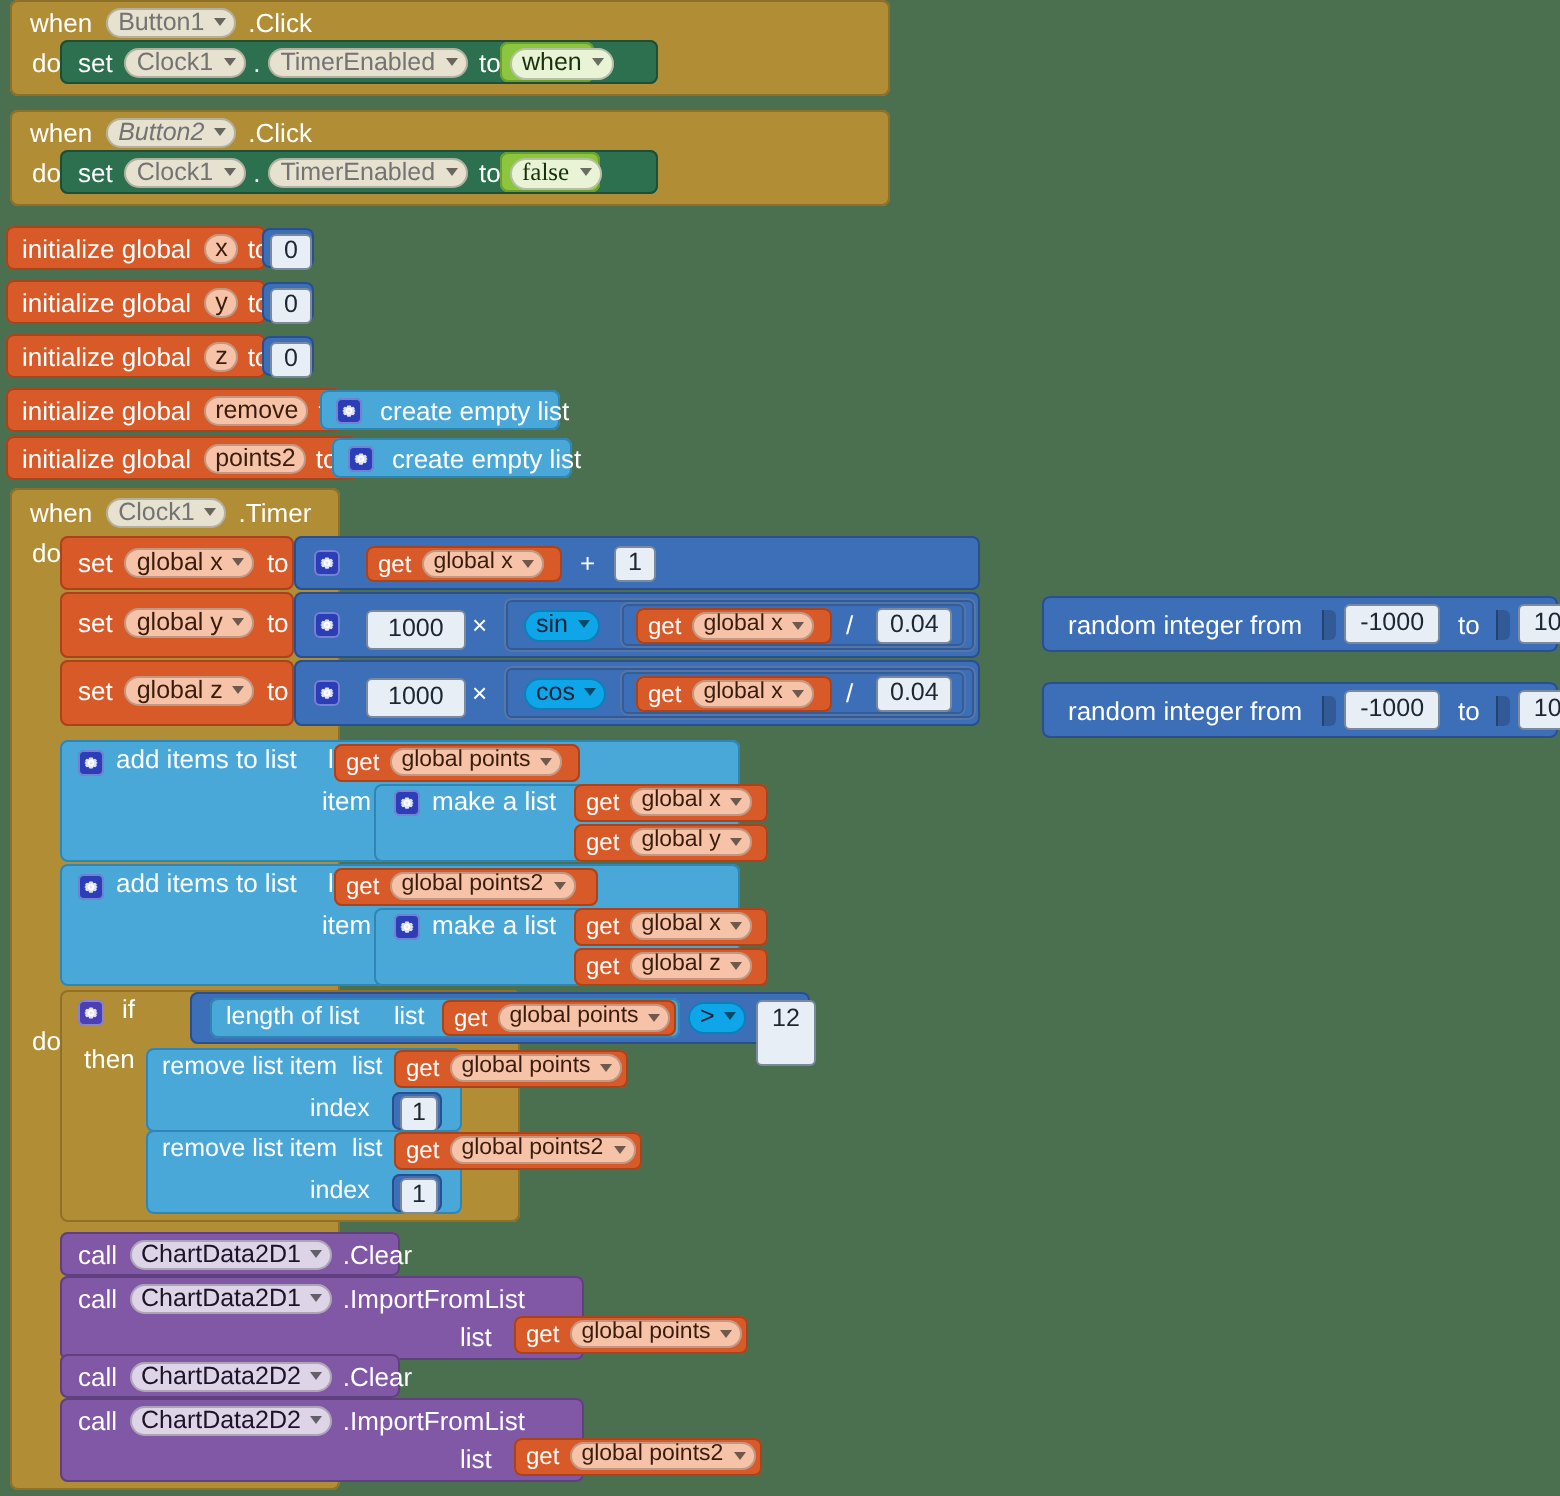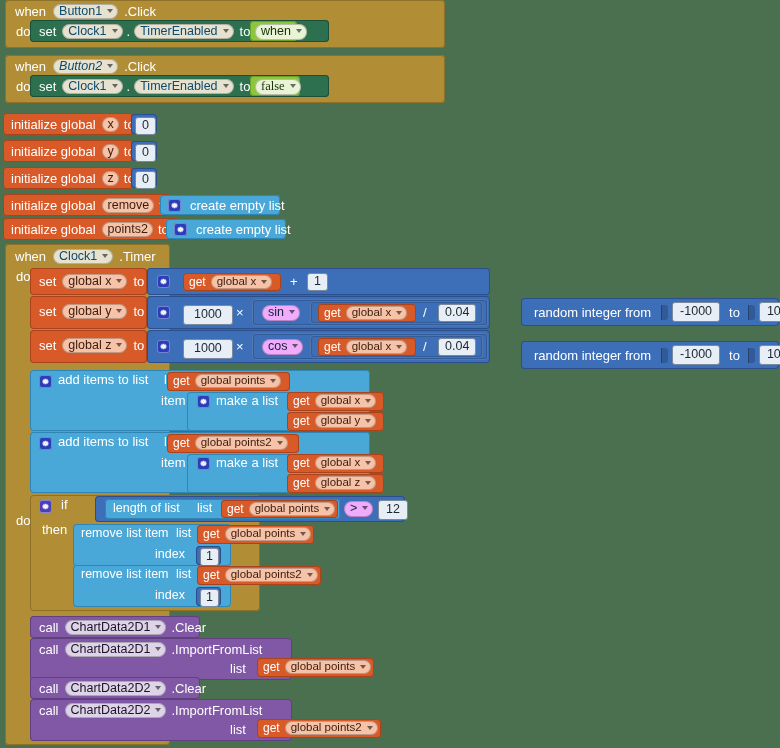--- a/index.html
+++ b/index.html
@@ -56,24 +56,24 @@
   
   .c-event{background:#b18e35;box-shadow:inset 0 0 0 1px #8f7028;}           
   .c-ctrl {background:#b18e35;box-shadow:inset 0 0 0 1px #8f7028;}
   .c-green{background:#2c7050;box-shadow:inset 0 0 0 1px #1d4e37;}           
   .c-logic{background:#8cc63f;box-shadow:inset 0 0 0 1px #6c9e2b;}           
   .c-var  {background:#d95a29;box-shadow:inset 0 0 0 1px #a8431c;}           
   .c-math {background:#3d6eb8;box-shadow:inset 0 0 0 1px #2a4f8c;}           
   .c-list {background:#4aa8d8;box-shadow:inset 0 0 0 1px #2f86b5;}           
   .c-call {background:#8058a5;box-shadow:inset 0 0 0 1px #614080;}           
 
-  .f-comp {background:#e6e2cf;color:#0c4a6e;}                                 
+  .f-comp {background:#e6e2cf;color:#737373;}                                 
   .f-var  {background:#f6c3a8;color:#3a1c0c;}                                 
   .f-logic{background:#e9f4d6;color:#18300a;}
-  .f-math {background:#f0abfc;color:#142238;}
+  .f-math {background:#0ea5e9;color:#142238;}
   .f-call {background:#ddd4e8;color:#1d1328;}
 </style>
 </head>
 <body style="background: rgb(74, 112, 80);">
 
 <div class="canvas">
 
   <div class="blk c-event" style="left:5px;top:0px;width:440px;height:48px;">
     <div class="row" style="position:absolute;left:10px;top:3px;height:17px;">
       <span class="lbl">when</span>
@@ -495,21 +495,21 @@
             <span class="txt" style="font-size:11.5px;">global points</span>
               <i class="caret"></i>
           </span>
         </div>
       </div>
     </div>
     <span class="field f-math" style="position:absolute;left:249px;top:5px;">
       <span class="txt">&gt;</span>
         <i class="caret"></i>
     </span>
-    <span class="numfield" style="position:absolute;left:283px;top:4px;padding:2px 7px 3px;">12</span>
+    <span class="numfield" style="position:absolute;left:283px;top:4px;padding:2px 7px 16px;">12</span>
   </div>
 
   <div class="blk c-list" style="left:73px;top:524px;width:158px;height:42px;">
     <span class="lbl" style="position:absolute;left:8px;top:3px;font-size:12.5px;">remove list item</span>
     <span class="lbl" style="position:absolute;left:103px;top:3px;font-size:12.5px;">list</span>
     <span class="lbl" style="position:absolute;left:82px;top:24px;font-size:12.5px;">index</span>
   </div>
   <div class="blk c-var" style="left:197px;top:525px;width:117px;height:19px;">
     <div class="row" style="position:absolute;left:6px;top:2px;height:14px;">
       <span class="lbl" style="font-size:12px;">get</span>

